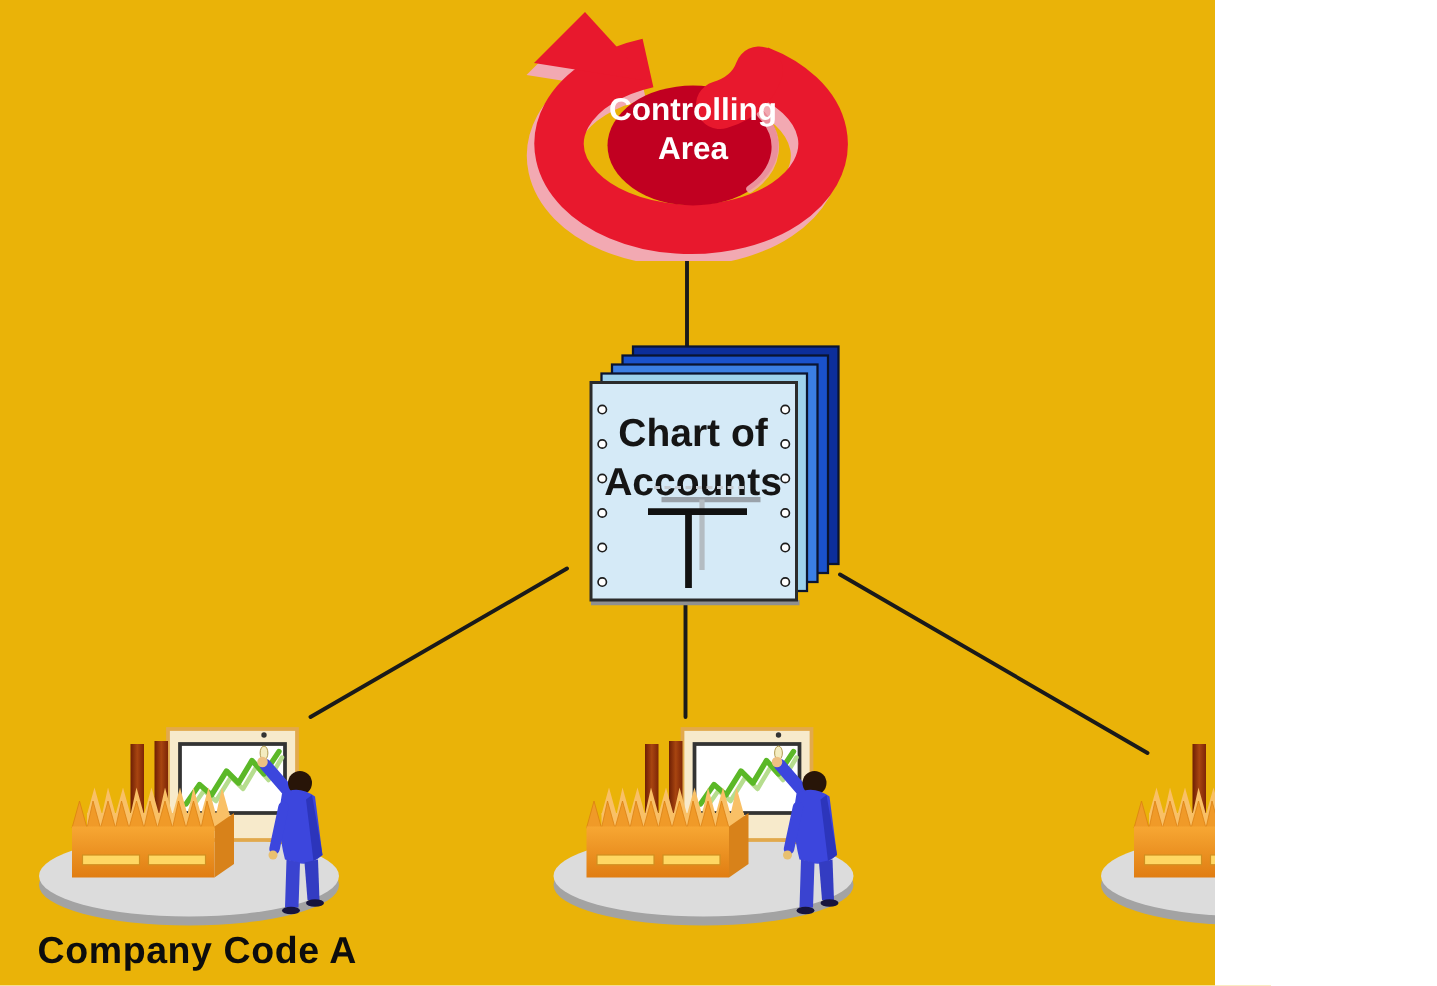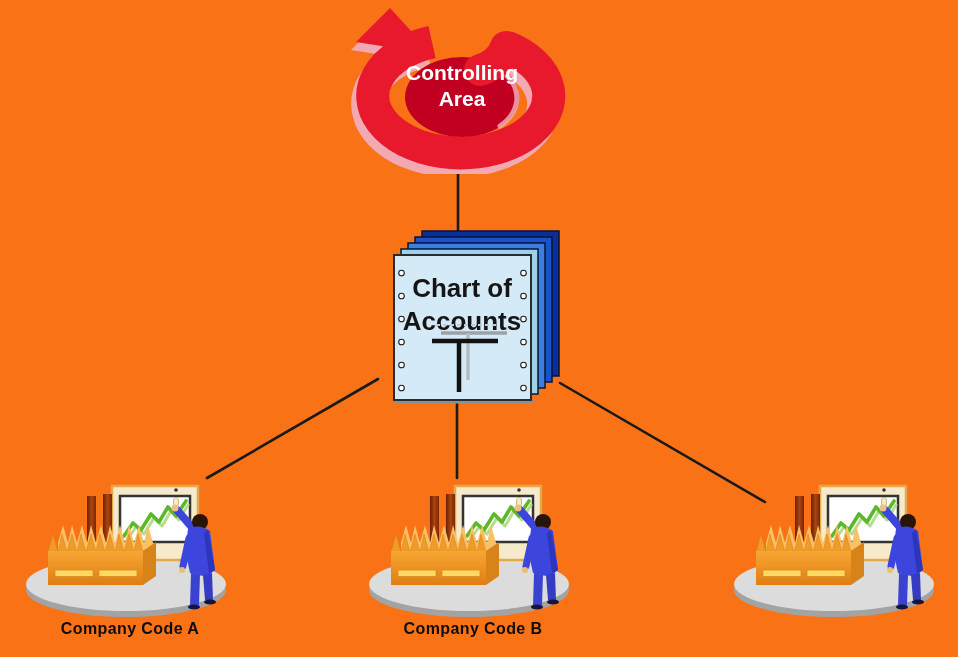--- a/index.html
+++ b/index.html
@@ -1,23 +1,23 @@
 <!DOCTYPE html>
 <html><head>
 <meta charset="utf-8">
 <style>
   html,body{margin:0;padding:0;background:#ffffff;}
   .canvas{
-    position:relative;width:958px;height:657px;background:#f97316;overflow:hidden;
+    position:relative;width:810px;height:657px;background:#eab308;overflow:hidden;
     font-family:"Liberation Sans", sans-serif;
   }
   .abs{position:absolute;}
   svg text{font-family:"Liberation Sans", sans-serif;}
   .node-label{
-    position:absolute;text-align:center;font-weight:bold;font-size:16px;
+    position:absolute;text-align:center;font-weight:bold;font-size:25px;
     letter-spacing:.4px;color:#0d0d0d;white-space:nowrap;
   }
   .connector-layer{position:absolute;left:0;top:0;pointer-events:none;}
 </style>
 </head>
 <body>
 
 <div class="canvas">
 
   <svg class="connector-layer" width="958" height="657" viewBox="0 0 958 657">
@@ -148,21 +148,20 @@
       <use href="#company-icon-shape" xlink:href="#company-icon-shape"></use>
     </svg>
   </div>
   <div class="node-label" style="left:25px;top:620px;width:210px">Company Code A</div>
 
   <div class="abs" style="left:368px;top:478px;width:210px;height:150px">
     <svg width="210" height="150" viewBox="0 0 210 150">
       <use href="#company-icon-shape" xlink:href="#company-icon-shape"></use>
     </svg>
   </div>
-  <div class="node-label" style="left:368px;top:620px;width:210px">Company Code B</div>
 
   <div class="abs" style="left:733px;top:478px;width:210px;height:150px">
     <svg width="210" height="150" viewBox="0 0 210 150">
       <use href="#company-icon-shape" xlink:href="#company-icon-shape"></use>
     </svg>
   </div>
 
 </div>
 
 </body></html>

